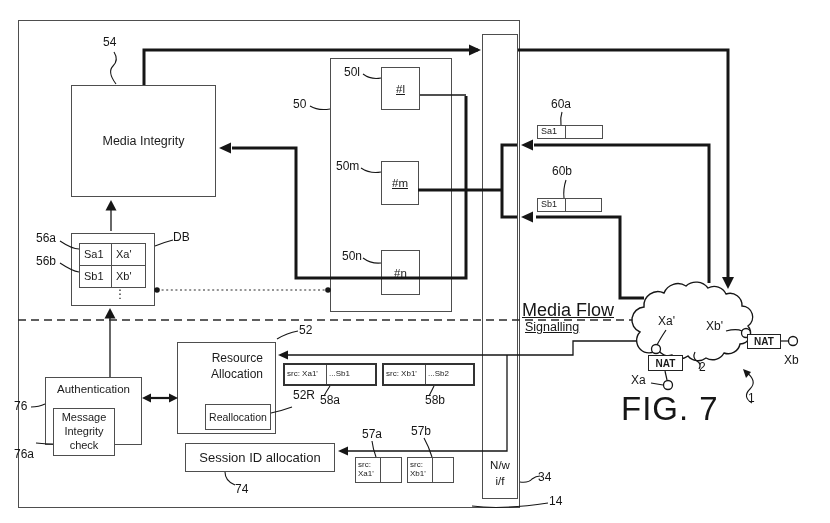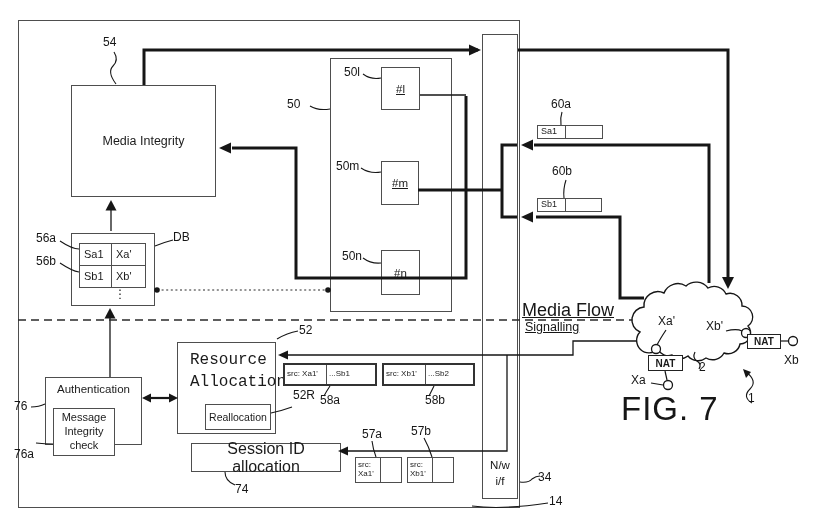--- a/index.html
+++ b/index.html
@@ -53,27 +53,27 @@
   <div class="box" style="left:71px;top:233px;width:84px;height:73px;"></div>
   <div class="box dbgrid" style="left:79px;top:243px;width:67px;height:45px;border-width:1.2px;">
     <div class="dbcell">Sa1</div>
     <div class="dbcell rt">Xa'</div>
     <div class="dbcell bt">Sb1</div>
     <div class="dbcell rt bt">Xb'</div>
   </div>
   <div class="lbl" style="left:114px;top:288px;font-size:12px;">⋮</div>
 
   <div class="box" style="left:177px;top:342px;width:99px;height:92px;">
-    <div style="padding:7px 12px 0 12px;text-align:left;font-size:16px;line-height:1.35;font-family:Liberation Mono, monospace;">Resource Allocation</div>
+    <div style="padding:7px 12px 0 12px;text-align:right;font-size:12px;line-height:1.35;">Resource Allocation</div>
   </div>
   <div class="box ctr" style="left:205px;top:404px;width:66px;height:26px;font-size:10.5px;">
       <span>Reallocation</span>
     </div>
 
-  <div class="box ctr" style="left:191px;top:443px;width:150px;height:29px;font-size:16px;">
+  <div class="box ctr" style="left:185px;top:443px;width:150px;height:29px;font-size:13px;">
       <span>Session ID allocation</span>
     </div>
 
   <div class="box" style="left:45px;top:377px;width:97px;height:68px;">
     <div style="padding-top:5px;text-align:center;font-size:11.5px;">Authentication</div>
   </div>
   <div class="box ctr" style="left:53px;top:408px;width:62px;height:48px;font-size:11px;line-height:1.25;justify-content:flex-end;">
       <span>Message Integrity check</span>
     </div>
 
@@ -204,21 +204,21 @@
   </svg>
 
   <div class="box ctr nat" style="left:648px;top:355px;width:35px;height:16px;">
       <span>NAT</span>
     </div>
   <div class="box ctr nat" style="left:747px;top:334px;width:34px;height:15px;">
       <span>NAT</span>
     </div>
 
   <div class="lbl" style="left:103px;top:36px;">54</div>
-  <div class="lbl" style="left:287px;top:98px;">50</div>
+  <div class="lbl" style="left:293px;top:98px;">50</div>
   <div class="lbl" style="left:344px;top:66px;">50l</div>
   <div class="lbl" style="left:336px;top:160px;">50m</div>
   <div class="lbl" style="left:342px;top:250px;">50n</div>
   <div class="lbl" style="left:36px;top:232px;">56a</div>
   <div class="lbl" style="left:36px;top:255px;">56b</div>
   <div class="lbl" style="left:173px;top:231px;">DB</div>
   <div class="lbl" style="left:299px;top:324px;">52</div>
   <div class="lbl" style="left:293px;top:389px;">52R</div>
   <div class="lbl" style="left:320px;top:394px;">58a</div>
   <div class="lbl" style="left:425px;top:394px;">58b</div>

